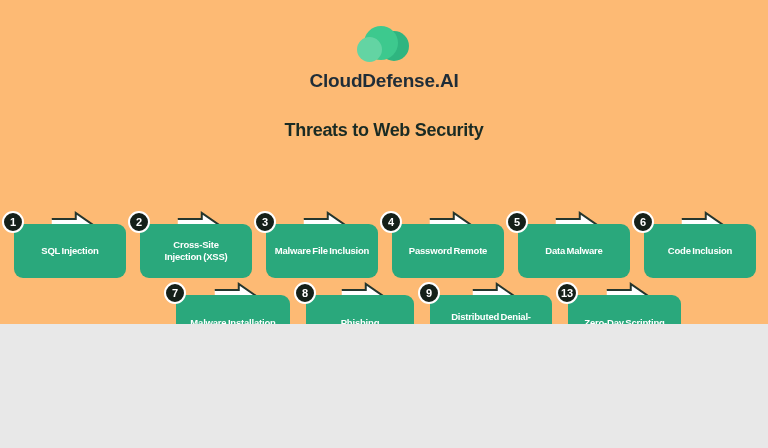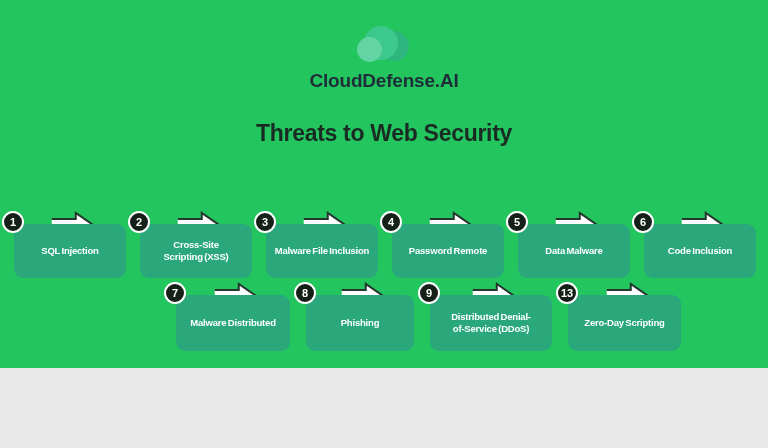--- a/index.html
+++ b/index.html
@@ -10,22 +10,22 @@
     --logo-main:#3dc98e;
     --logo-dark:#2fb580;
     --logo-light:#63d4a3;
     --label-white:#ffffff;
     --flag-stroke:#24362e;
   }
   *{margin:0;padding:0;box-sizing:border-box;}
   html,body{background:#e8e8e8;}
   .canvas{
     position:relative;
-    width:768px;height:368px;
-    background:#22c55e;
+    width:768px;height:324px;
+    background:#fdba74;
     overflow:hidden;
     font-family:"Liberation Sans","DejaVu Sans",sans-serif;
   }
   
   .logo-block{
     position:absolute;top:26px;left:0;right:0;
     display:flex;flex-direction:column;align-items:center;
   }
   .cloud{position:relative;width:54px;height:37px;}
   .cloud .c{position:absolute;border-radius:50%;}
@@ -33,21 +33,21 @@
   .cloud .c-main{width:34px;height:34px;left:7px;top:0;background:var(--logo-main);}
   .cloud .c-light{width:25px;height:25px;left:0;top:11px;background:var(--logo-light);}
   .brand{
     margin-top:7px;
     font-size:19px;font-weight:bold;letter-spacing:-0.2px;
     color:var(--brand-dark);
   }
   .page-title{
     position:absolute;top:120px;left:0;right:0;
     text-align:center;
-    font-size:23px;font-weight:bold;letter-spacing:-0.3px;
+    font-size:18px;font-weight:bold;letter-spacing:-0.3px;
     color:var(--title-dark);
   }
   
   .row{position:absolute;display:flex;}
   .row1{top:224px;left:14px;right:12px;justify-content:space-between;}
   .row2{top:295px;left:176px;gap:16px;}
   
   .titem{position:relative;width:112px;height:54px;}
   .row2 .titem{height:56px;}
   .row2 .titem:nth-child(1){width:114px;}
@@ -114,21 +114,21 @@
   </div>
 
   <div class="titem">
     <div class="flag-wrap">
       <svg width="44" height="28" viewBox="0 0 44 28">
         <path d="M2 9 L26 9 L26 3 L42 14 L26 25 L26 19 L2 19" fill="#ffffff" stroke="var(--flag-stroke)" stroke-width="2" stroke-linejoin="miter"></path>
       </svg>
     </div>
     <div class="tbox">
       <div class="tlabel">Cross-Site
-Scripting (XSS)</div>
+Injection (XSS)</div>
     </div>
     <div class="badge">2</div>
   </div>
 
   <div class="titem">
     <div class="flag-wrap">
       <svg width="44" height="28" viewBox="0 0 44 28">
         <path d="M2 9 L26 9 L26 3 L42 14 L26 25 L26 19 L2 19" fill="#ffffff" stroke="var(--flag-stroke)" stroke-width="2" stroke-linejoin="miter"></path>
       </svg>
     </div>
@@ -175,21 +175,21 @@
   </div>
 </div>
   <div class="row row2" id="row1">
   <div class="titem">
     <div class="flag-wrap">
       <svg width="44" height="28" viewBox="0 0 44 28">
         <path d="M2 9 L26 9 L26 3 L42 14 L26 25 L26 19 L2 19" fill="#ffffff" stroke="var(--flag-stroke)" stroke-width="2" stroke-linejoin="miter"></path>
       </svg>
     </div>
     <div class="tbox">
-      <div class="tlabel">Malware Distributed</div>
+      <div class="tlabel">Malware Installation</div>
     </div>
     <div class="badge">7</div>
   </div>
 
   <div class="titem">
     <div class="flag-wrap">
       <svg width="44" height="28" viewBox="0 0 44 28">
         <path d="M2 9 L26 9 L26 3 L42 14 L26 25 L26 19 L2 19" fill="#ffffff" stroke="var(--flag-stroke)" stroke-width="2" stroke-linejoin="miter"></path>
       </svg>
     </div>

